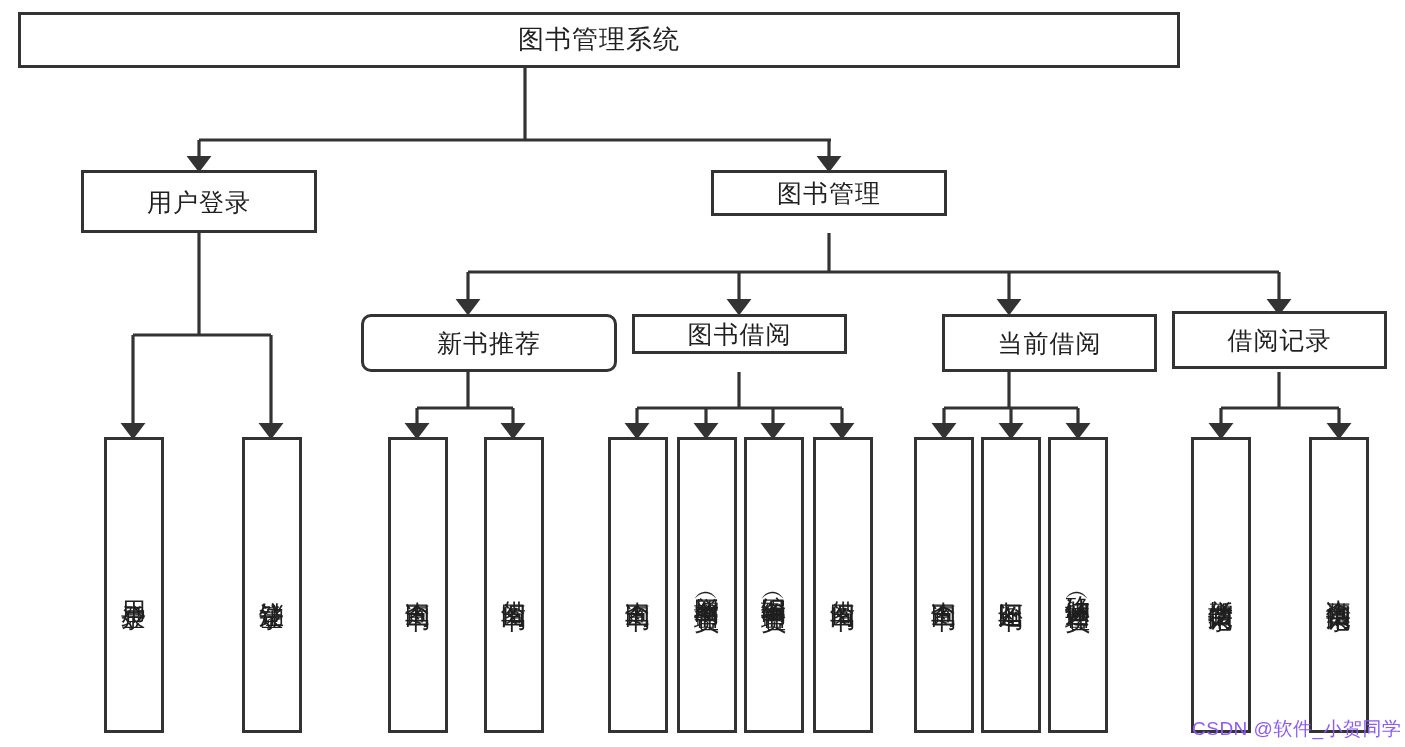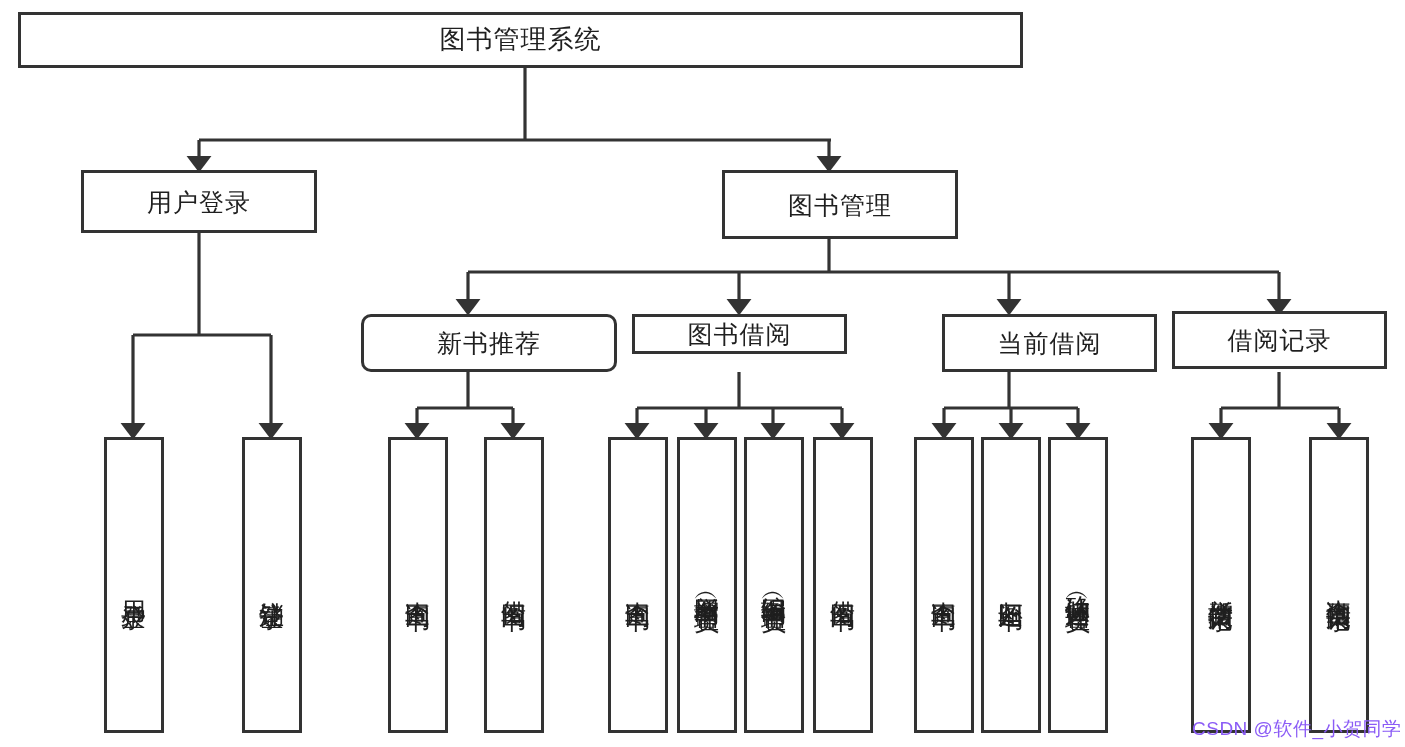--- a/index.html
+++ b/index.html
@@ -113,28 +113,28 @@
       <path d="M1011,408 L1011,430" marker-end="url(#arrow)"></path>
       <path d="M1078,408 L1078,430" marker-end="url(#arrow)"></path>
 
       <path d="M1279,372 L1279,408"></path>
       <path d="M1221,408 L1339,408"></path>
       <path d="M1221,408 L1221,430" marker-end="url(#arrow)"></path>
       <path d="M1339,408 L1339,430" marker-end="url(#arrow)"></path>
     </g>
   </svg>
 
-  <div class="node horiz root" style="left:18px; top:12px; width:1005px; height:56px;">
+  <div class="node horiz root" style="left:18px; top:12px; width:1162px; height:56px;">
     <span>图书管理系统</span>
   </div>
 
   <div class="node horiz" style="left:81px; top:170px; width:236px; height:63px;">
     <span>用户登录</span>
   </div>
-  <div class="node horiz" style="left:711px; top:170px; width:236px; height:69px;margin-left:11px;">
+  <div class="node horiz" style="left:711px; top:170px; width:236px; height:46px;">
     <span>图书管理</span>
   </div>
 
   <div class="node horiz" style="left:361px; top:314px; width:256px; height:58px;border-radius:10px;">
     <span>新书推荐</span>
   </div>
   <div class="node horiz" style="left:632px; top:314px; width:215px; height:40px;">
     <span>图书借阅</span>
   </div>
   <div class="node horiz" style="left:902px; top:314px; width:215px; height:58px;margin-left:40px;">

